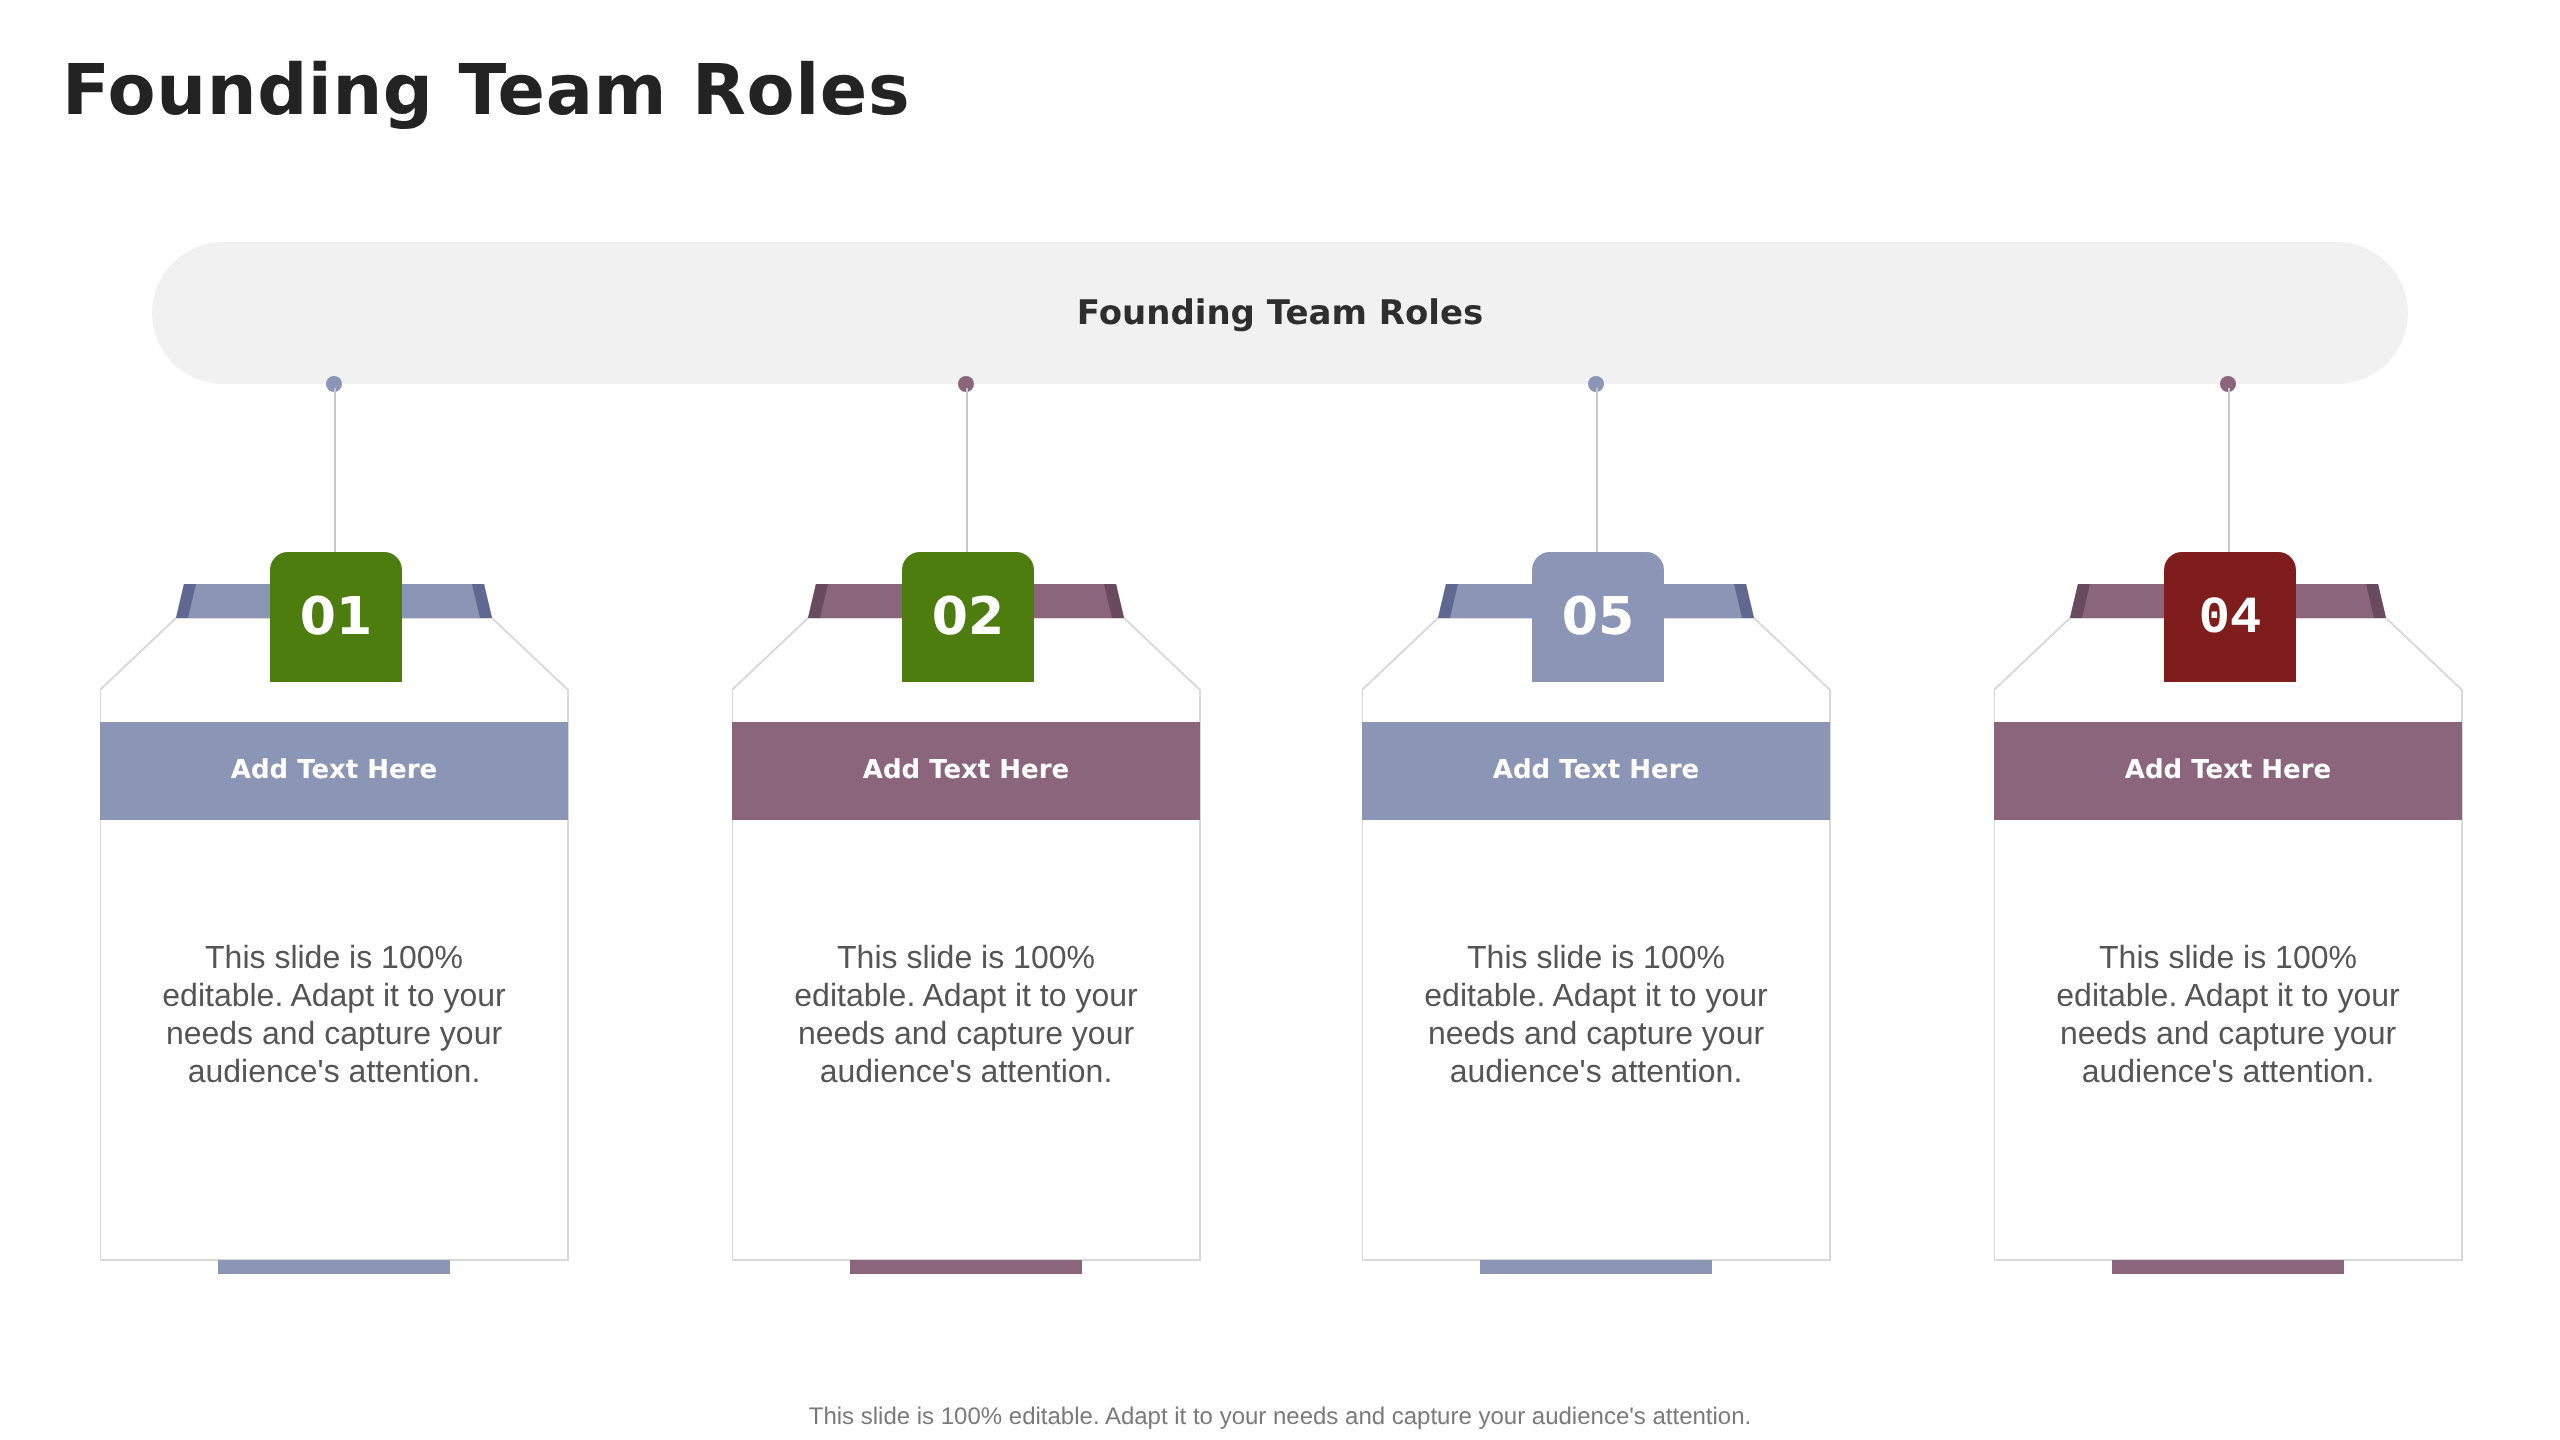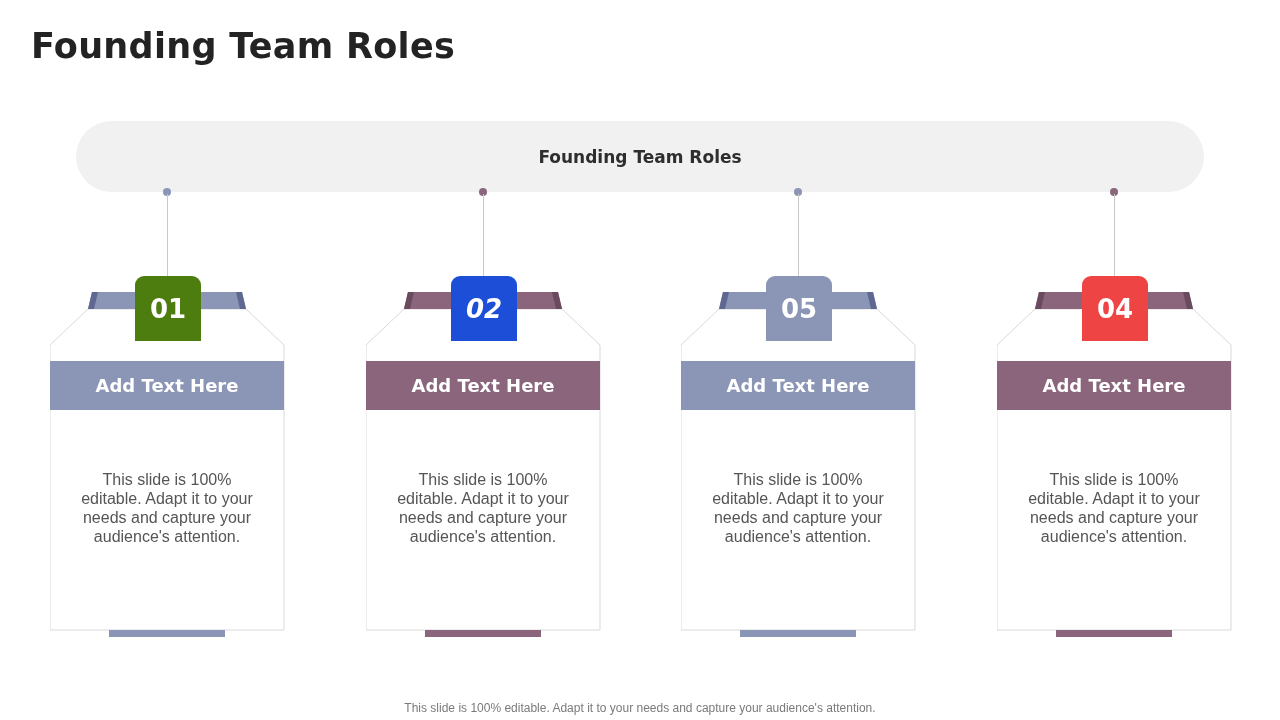--- a/index.html
+++ b/index.html
@@ -5,21 +5,21 @@
   * { box-sizing: border-box; margin: 0; padding: 0; }
   body { width: 1280px; height: 720px; background: #ffffff; position: relative; overflow: hidden; font-family: "Liberation Sans", sans-serif; }
   .title { position: absolute; left: 31px; top: 26px; font-family: "DejaVu Sans", sans-serif; font-weight: bold; font-size: 35px; color: #232323; letter-spacing: 0.3px; }
   .banner { position: absolute; left: 76px; top: 121px; width: 1128px; height: 71px; background: #f1f1f1; border-radius: 36px; display: flex; align-items: center; justify-content: center; }
   .banner span { font-family: "DejaVu Sans", sans-serif; font-weight: bold; font-size: 17px; color: #2e2e2e; }
   .col { position: absolute; top: 186px; width: 236px; height: 455px; }
   .dot { position: absolute; top: 2px; left: 113px; width: 8px; height: 8px; border-radius: 50%; }
   .stem { position: absolute; top: 8px; left: 116.5px; width: 1px; height: 84px; background: #c8c8c8; }
   .card-svg { position: absolute; left: 0; top: 0; }
   .tab { position: absolute; top: 90px; left: 85px; width: 66px; height: 65px; border-radius: 9px 9px 0 0; display: flex; align-items: center; justify-content: center; font-family: "DejaVu Sans", sans-serif; font-weight: bold; font-size: 26px; color: #ffffff; }
-  .header { position: absolute; top: 175px; left: 0; width: 234px; height: 49px; display: flex; align-items: center; justify-content: center; font-family: "DejaVu Sans", sans-serif; font-weight: bold; font-size: 18px; color: #ffffff; }
+  .header { position: absolute; top: 175px; left: 0; width: 234px; height: 49px; display: flex; align-items: center; justify-content: center; font-family: "DejaVu Sans", sans-serif; font-weight: bold; font-size: 13px; color: #ffffff; }
   .body-text { position: absolute; top: 284px; left: 25px; width: 184px; text-align: center; font-size: 16px; line-height: 19px; color: #555555; }
   .foot-bar { position: absolute; top: 444px; left: 59px; width: 116px; height: 7px; }
   .footer { position: absolute; top: 701px; left: 0; width: 1280px; text-align: center; font-size: 12px; color: #7a7a7a; }
 </style>
 </head>
 <body>
 
 <div class="title">Founding Team Roles</div>
 
 <div class="banner">
@@ -49,21 +49,21 @@
     <div class="col" style="left: 366px;">
     <div class="dot" style="background: rgb(138, 101, 124);"></div>
     <div class="stem"></div>
     <svg class="card-svg" width="236" height="460">
       <polygon class="outline" points="38,123 0,159 0,444 234,444 234,159 196,123" fill="#ffffff" stroke="#d9d9d9" stroke-width="1"></polygon>
       <polygon class="wing-l" points="42,106 85,106 85,123 38,123" fill="#8a657c"></polygon>
       <polygon class="wing-ld" points="42,106 48,106 44,123 38,123" fill="#6a4a5e"></polygon>
       <polygon class="wing-r" points="151,106 192,106 196,123 151,123" fill="#8a657c"></polygon>
       <polygon class="wing-rd" points="186,106 192,106 196,123 190,123" fill="#6a4a5e"></polygon>
     </svg>
-    <div class="tab" style="background: #1d4ed8; font-style: italic;">
+    <div class="tab" style="background: #4d7c0f;">
         <span>02</span>
       </div>
     <div class="header" style="background: rgb(138, 101, 124);">
         <span>Add Text Here</span>
       </div>
     <div class="body-text">This slide is 100% editable. Adapt it to your needs and capture your audience's attention.</div>
     <div class="foot-bar" style="background: rgb(138, 101, 124);"></div>
   </div>
     <div class="col" style="left: 681px;">
     <div class="dot" style="background: rgb(139, 149, 181);"></div>
@@ -87,21 +87,21 @@
     <div class="col" style="left: 997px;">
     <div class="dot" style="background: rgb(138, 101, 124);"></div>
     <div class="stem"></div>
     <svg class="card-svg" width="236" height="460">
       <polygon class="outline" points="38,123 0,159 0,444 234,444 234,159 196,123" fill="#ffffff" stroke="#d9d9d9" stroke-width="1"></polygon>
       <polygon class="wing-l" points="42,106 85,106 85,123 38,123" fill="#8a657c"></polygon>
       <polygon class="wing-ld" points="42,106 48,106 44,123 38,123" fill="#6a4a5e"></polygon>
       <polygon class="wing-r" points="151,106 192,106 196,123 151,123" fill="#8a657c"></polygon>
       <polygon class="wing-rd" points="186,106 192,106 196,123 190,123" fill="#6a4a5e"></polygon>
     </svg>
-    <div class="tab" style="background: #ef4444;">
+    <div class="tab" style="background: #7f1d1d; font-family: Liberation Mono, monospace;">
         <span>04</span>
       </div>
     <div class="header" style="background: rgb(138, 101, 124);">
         <span>Add Text Here</span>
       </div>
     <div class="body-text">This slide is 100% editable. Adapt it to your needs and capture your audience's attention.</div>
     <div class="foot-bar" style="background: rgb(138, 101, 124);"></div>
   </div>
   </div>
 

